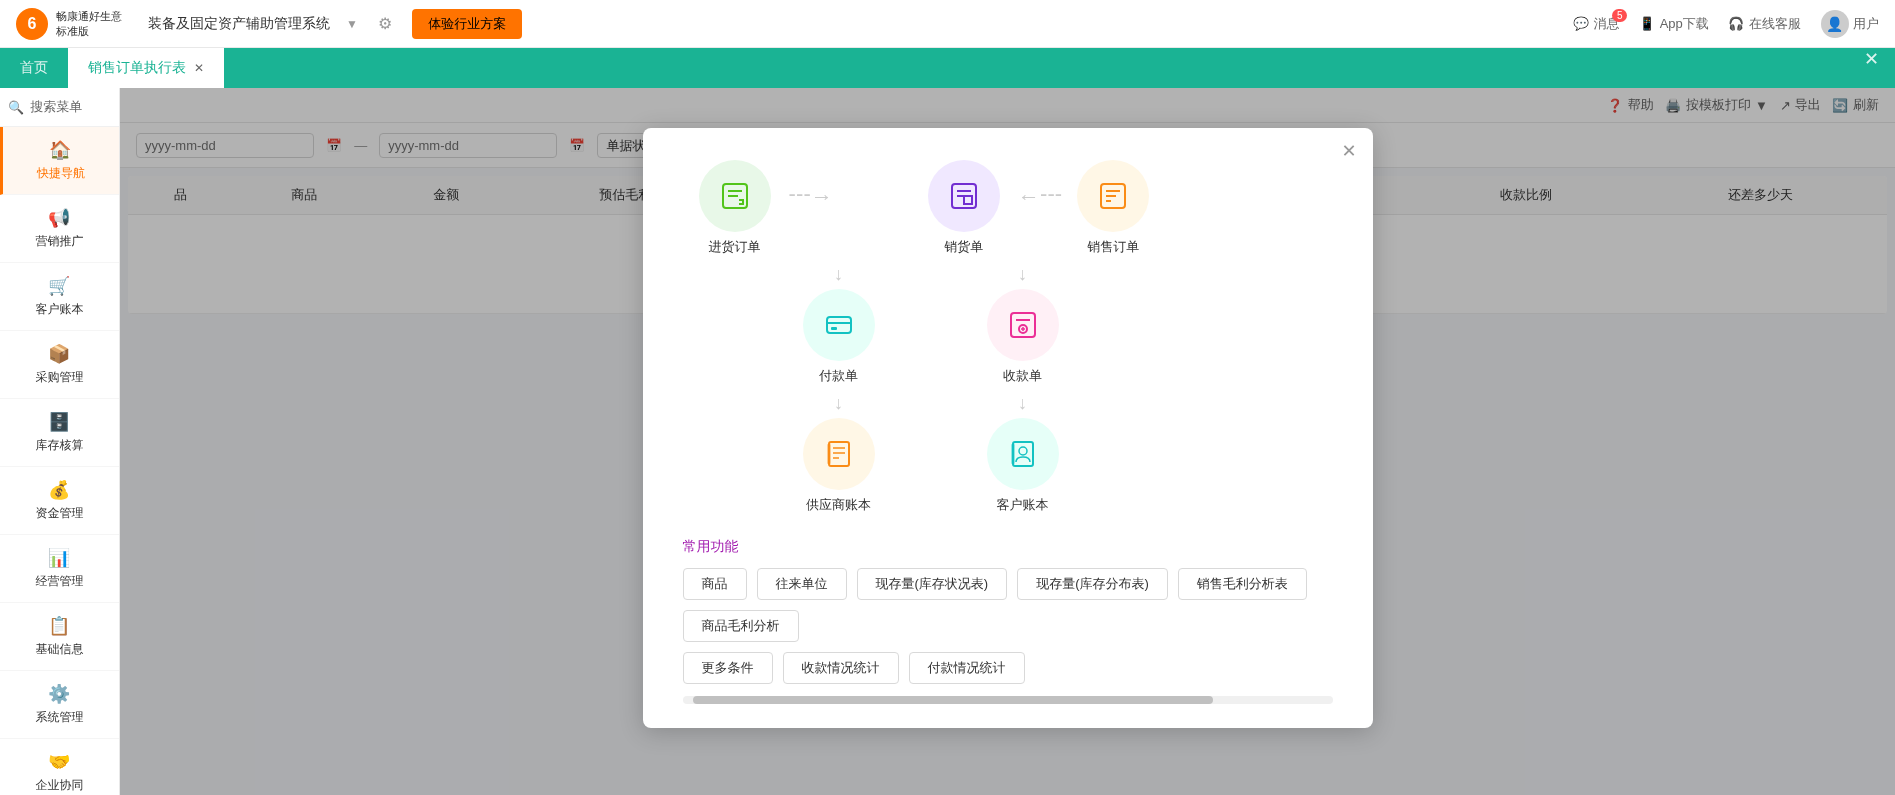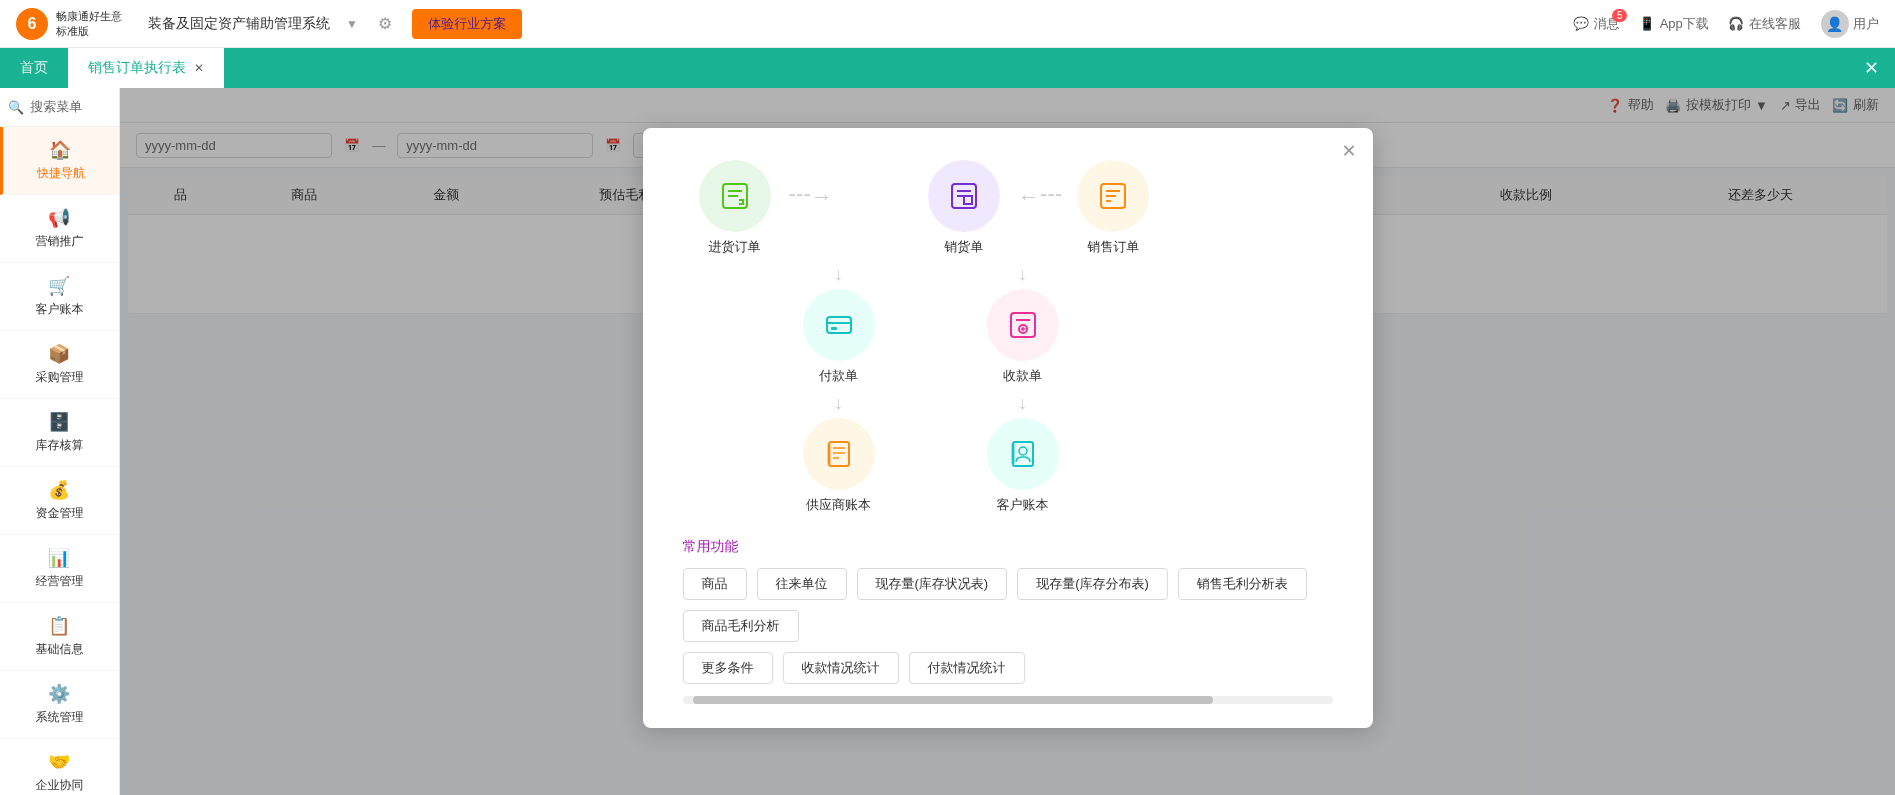--- a/index.html
+++ b/index.html
@@ -10,29 +10,29 @@
       display: flex; align-items: center; height: 48px;
       background: #fff; border-bottom: 1px solid #e8e8e8;
       padding: 0 16px; gap: 12px;
     }
     .logo-area { display: flex; align-items: center; gap: 8px; width: 120px; }
     .logo-icon { width: 32px; height: 32px; background: #ff7300; border-radius: 50%; display: flex; align-items: center; justify-content: center; color: #fff; font-size: 16px; font-weight: bold; }
     .logo-text { font-size: 11px; color: #333; line-height: 1.3; }
     .system-title { color: #333; font-size: 14px; font-weight: 500; }
     .system-dropdown { color: #999; font-size: 12px; cursor: pointer; margin-left: 4px; }
     .gear-btn { color: #999; font-size: 16px; cursor: pointer; margin-left: 8px; }
-    .trial-btn { background: #ff7300; color: #4c1d95; border: none; padding: 6px 16px; border-radius: 4px; cursor: pointer; font-size: 13px; margin-left: 8px; }
+    .trial-btn { background: #ff7300; color: #000000; border: none; padding: 6px 16px; border-radius: 4px; cursor: pointer; font-size: 13px; margin-left: 8px; }
     .header-right { margin-left: auto; display: flex; align-items: center; gap: 20px; }
     .header-icon-item { display: flex; align-items: center; gap: 4px; color: #666; font-size: 13px; cursor: pointer; position: relative; }
     .badge { background: #ff4d4f; color: #fff; border-radius: 10px; font-size: 10px; padding: 1px 5px; position: absolute; top: -6px; right: -8px; }
     .user-avatar { width: 28px; height: 28px; background: #ccc; border-radius: 50%; overflow: hidden; display: flex; align-items: center; justify-content: center; }
 
     
     .tab-bar {
-      display: flex; align-items: center; height: 40px;
+      display: flex; height: 40px;
       background: #1ab394; padding: 0 0 0 0;
     }
     .tab-item { padding: 0 20px; height: 40px; display: flex; align-items: center; cursor: pointer; font-size: 14px; color: rgba(255,255,255,0.85); }
     .tab-item.active { background: #fff; color: #1ab394; font-weight: 500; }
     .tab-close { margin-left: 8px; color: #666; font-size: 12px; cursor: pointer; }
     .tab-close-btn { margin-left: auto; padding: 0 16px; color: rgba(255,255,255,0.85); font-size: 18px; cursor: pointer; }
 
     
     .main-layout { display: flex; height: calc(795px - 88px); }
 
@@ -48,21 +48,21 @@
     .content-area { flex: 1; background: #f5f7fa; position: relative; overflow: hidden; }
 
     
     .content-toolbar { display: flex; align-items: center; justify-content: flex-end; padding: 8px 16px; gap: 12px; background: #fff; border-bottom: 1px solid #e8e8e8; }
     .toolbar-btn { display: flex; align-items: center; gap: 4px; color: #666; font-size: 13px; cursor: pointer; }
     .query-btn { background: #ff7300; color: #fff; border: none; padding: 5px 20px; border-radius: 4px; cursor: pointer; font-size: 13px; }
     .set-btn { background: #fff; color: #666; border: 1px solid #d9d9d9; padding: 4px 12px; border-radius: 4px; cursor: pointer; font-size: 12px; }
 
     
     .filter-row { display: flex; align-items: center; padding: 8px 16px; background: #fff; border-bottom: 1px solid #e8e8e8; gap: 12px; }
-    .filter-input { border: 1px solid #d9d9d9; border-radius: 4px; padding: 4px 8px; font-size: 13px; color: #bbb; width: 196px; }
+    .filter-input { border: 1px solid #d9d9d9; border-radius: 4px; padding: 4px 8px; font-size: 13px; color: #bbb; width: 178px; }
     .filter-select { border: 1px solid #d9d9d9; border-radius: 4px; padding: 4px 8px; font-size: 13px; color: #333; width: 160px; appearance: none; background: #fff; }
     .more-conditions { color: #1ab394; font-size: 13px; cursor: pointer; }
 
     
     .table-container { overflow: auto; background: #fff; margin: 8px; border-radius: 4px; }
     table { width: 100%; border-collapse: collapse; font-size: 13px; }
     th { background: #fafafa; padding: 10px 12px; text-align: center; color: #333; font-weight: 500; border-bottom: 1px solid #e8e8e8; white-space: nowrap; }
     td { padding: 10px 12px; text-align: center; color: #666; border-bottom: 1px solid #f0f0f0; }
     .no-data { text-align: center; padding: 40px; color: #999; font-size: 14px; }
 

